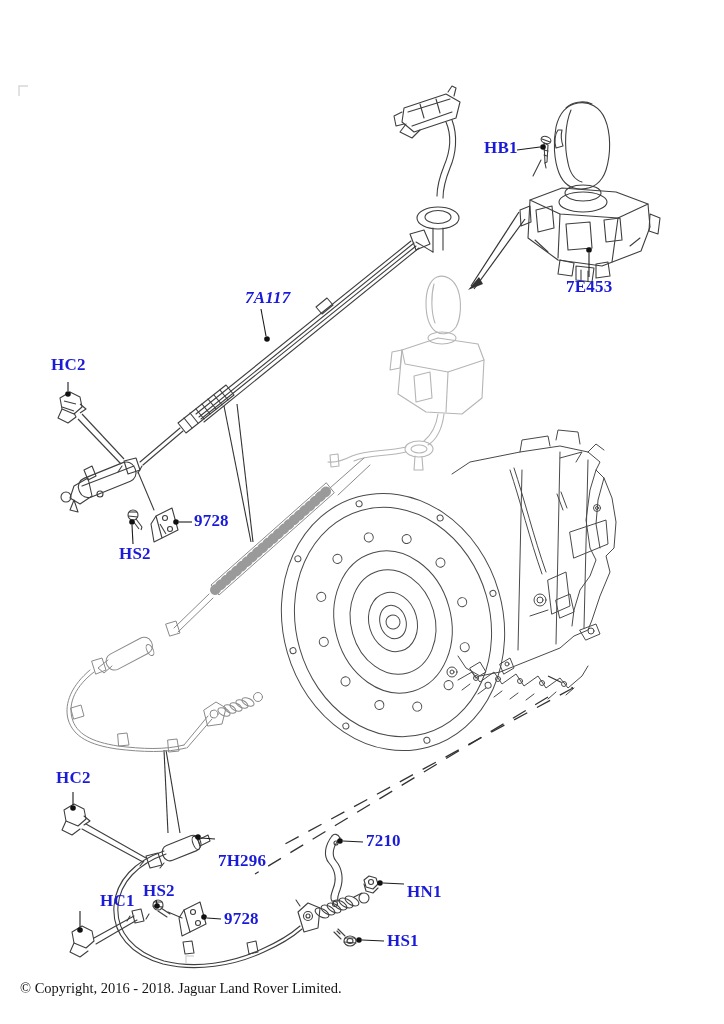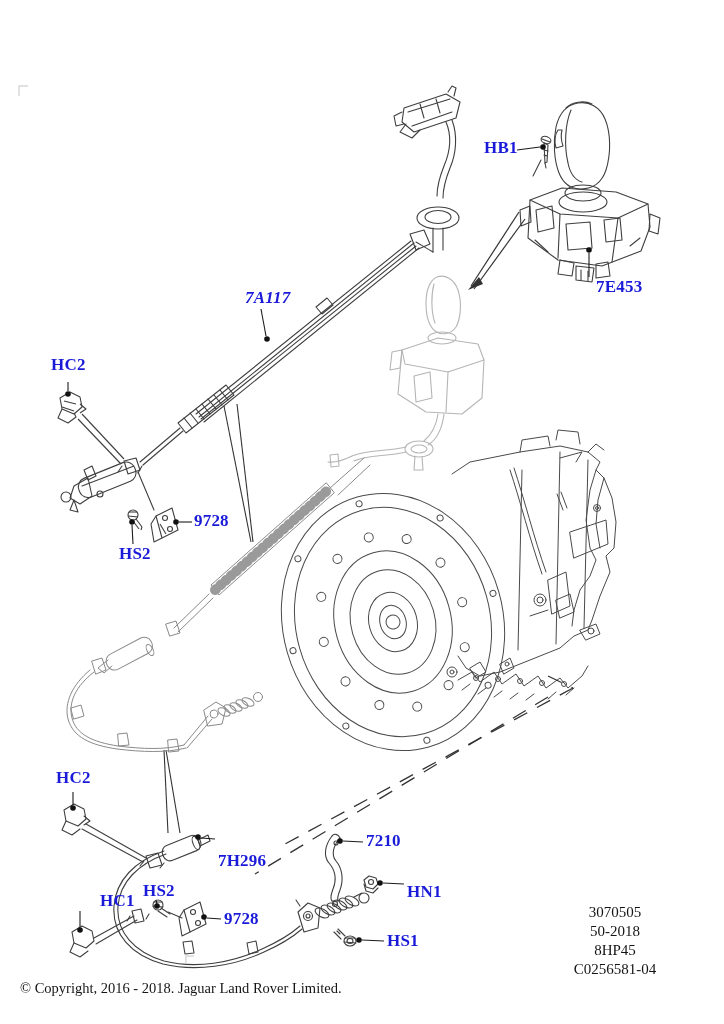--- a/index.html
+++ b/index.html
@@ -2,21 +2,21 @@
 <html><head>
 <meta charset="utf-8">
 <style>
   html,body{margin:0;padding:0;background:#fff;}
   .stage{position:relative;width:724px;height:1024px;background:#ffffff;
          font-family:"Liberation Serif","DejaVu Serif",serif;overflow:hidden;border-radius:21px;}
   svg.drawing{position:absolute;left:0;top:0;}
   .callout{position:absolute;color:#1a1ad9;font-weight:bold;font-size:17px;
            line-height:1;letter-spacing:.2px;white-space:nowrap;cursor:pointer;}
   #co-hb1   {left:484px;top:139px;}
-  #co-7e453 {left:566px;top:278px;margin-left:30px;}
+  #co-7e453 {left:566px;top:278px;}
   #co-7a117 {left:245px;top:289px;font-style:italic;}
   #co-hc2u  {left:51px; top:356px;}
   #co-9728u {left:194px;top:512px;}
   #co-hs2u  {left:119px;top:545px;}
   #co-hc2l  {left:56px; top:769px;}
   #co-7h296 {left:218px;top:828px;margin-top:24px;}
   #co-hs2l  {left:143px;top:882px;}
   #co-hc1   {left:65px; top:892px;margin-left:35px;}
   #co-9728l {left:224px;top:910px;}
   #co-7210  {left:366px;top:832px;}
@@ -440,22 +440,16 @@
   <div class="callout" id="co-hs2u">HS2</div>
   <div class="callout" id="co-hc2l">HC2</div>
   <div class="callout" id="co-7h296">7H296</div>
   <div class="callout" id="co-hs2l">HS2</div>
   <div class="callout" id="co-hc1">HC1</div>
   <div class="callout" id="co-9728l">9728</div>
   <div class="callout" id="co-7210">7210</div>
   <div class="callout" id="co-hn1">HN1</div>
   <div class="callout" id="co-hs1">HS1</div>
 
-  <div class="info-block">
-    <div>3070505</div>
-    <div>50-2018</div>
-    <div>8HP45</div>
-    <div>C0256581-04</div>
-  </div>
 
   <div class="copyright">© Copyright, 2016 - 2018. Jaguar Land Rover Limited.</div>
 
 </div>
 
 </body></html>

